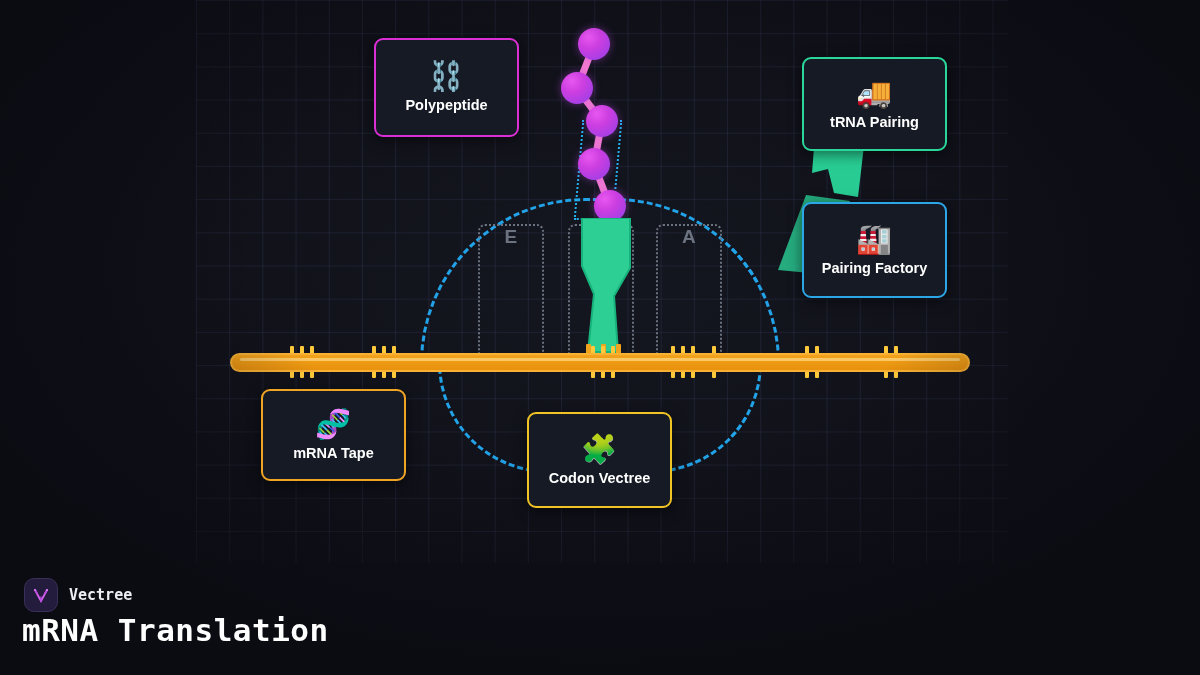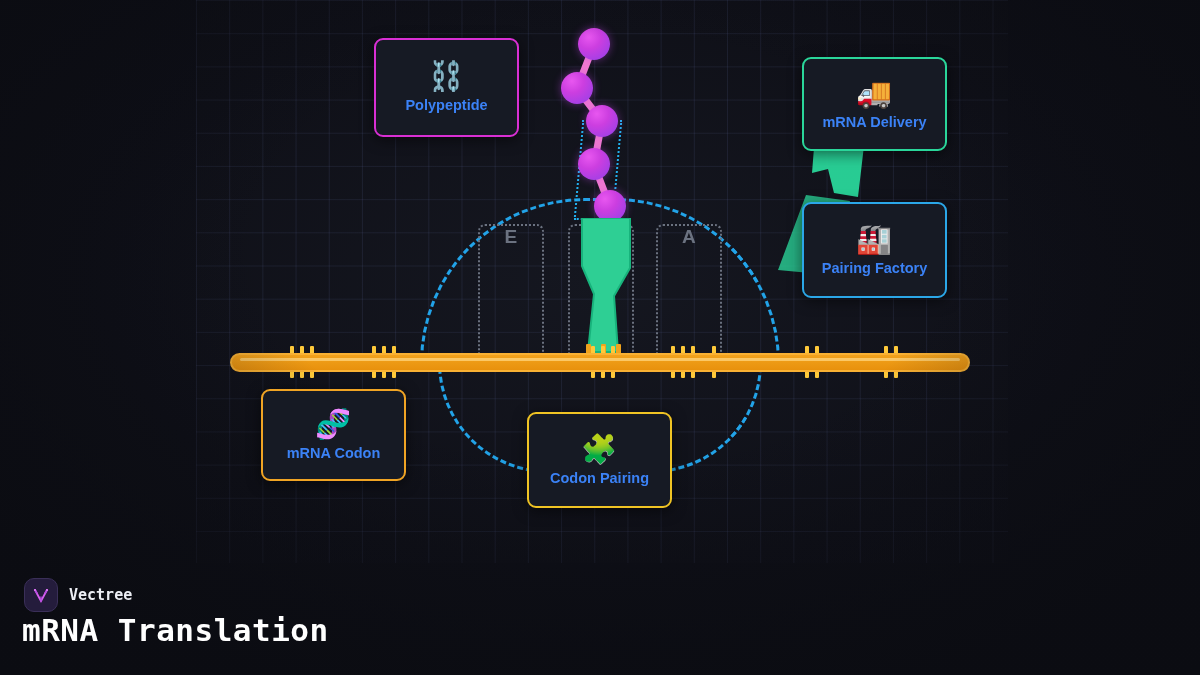--- a/index.html
+++ b/index.html
@@ -156,21 +156,21 @@
     flex-direction: column;
     align-items: center;
     justify-content: center;
     gap: 6px;
     box-shadow: 0 3px 14px rgba(0,0,0,0.5);
   }
   .card-icon { font-size: 29px; line-height: 1; }
   .card-label {
     font-size: 14.5px;
     font-weight: 700;
-    color: #3b82f6;
+    color: #ffffff;
     text-align: center;
     white-space: nowrap;
   }
   #card-polypeptide { left: 374px; top: 38px; width: 145px; height: 99px; border-color: #d92fd4; }
   #card-trna        { left: 802px; top: 57px; width: 145px; height: 94px; border-color: #2ad69a; }
   #card-ribosome    { left: 802px; top: 202px; width: 145px; height: 96px; border-color: #2ba7e8; }
   #card-mrna        { left: 261px; top: 389px; width: 145px; height: 92px; border-color: #f0a424; }
   #card-codon       { left: 527px; top: 412px; width: 145px; height: 96px; border-color: #f0c424; }
 
   
@@ -278,36 +278,36 @@
 
   <div id="grid-fade"></div>
 
   <div class="card" id="card-polypeptide" style="border-color: rgb(217, 47, 212);">
     <div class="card-icon">⛓️</div>
     <div class="card-label">Polypeptide</div>
   </div>
 
   <div class="card" id="card-trna" style="border-color: rgb(42, 214, 154);">
     <div class="card-icon">🚚</div>
-    <div class="card-label">mRNA Delivery</div>
+    <div class="card-label">tRNA Pairing</div>
   </div>
 
   <div class="card" id="card-ribosome" style="border-color: rgb(43, 167, 232);">
     <div class="card-icon">🏭</div>
     <div class="card-label">Pairing Factory</div>
   </div>
 
   <div class="card" id="card-mrna" style="border-color: rgb(240, 164, 36);">
     <div class="card-icon">🧬</div>
-    <div class="card-label">mRNA Codon</div>
+    <div class="card-label">mRNA Tape</div>
   </div>
 
   <div class="card" id="card-codon" style="border-color: rgb(240, 196, 36);">
     <div class="card-icon">🧩</div>
-    <div class="card-label">Codon Pairing</div>
+    <div class="card-label">Codon Vectree</div>
   </div>
 
   <div id="footer-brand">
     <div id="brand-logo">
       <svg width="18" height="18" viewBox="0 0 18 18">
         <path d="M3 4 L9 15 L15 4" stroke="#d65ef0" stroke-width="1.8" fill="none" stroke-linecap="round"></path>
         <path d="M3 4 L5 7 M15 4 L13 7 M9 15 L9 11" stroke="#b44ae0" stroke-width="1.4" stroke-linecap="round"></path>
         <circle cx="3" cy="4" r="1.1" fill="#e07af5"></circle>
         <circle cx="15" cy="4" r="1.1" fill="#e07af5"></circle>
       </svg>

